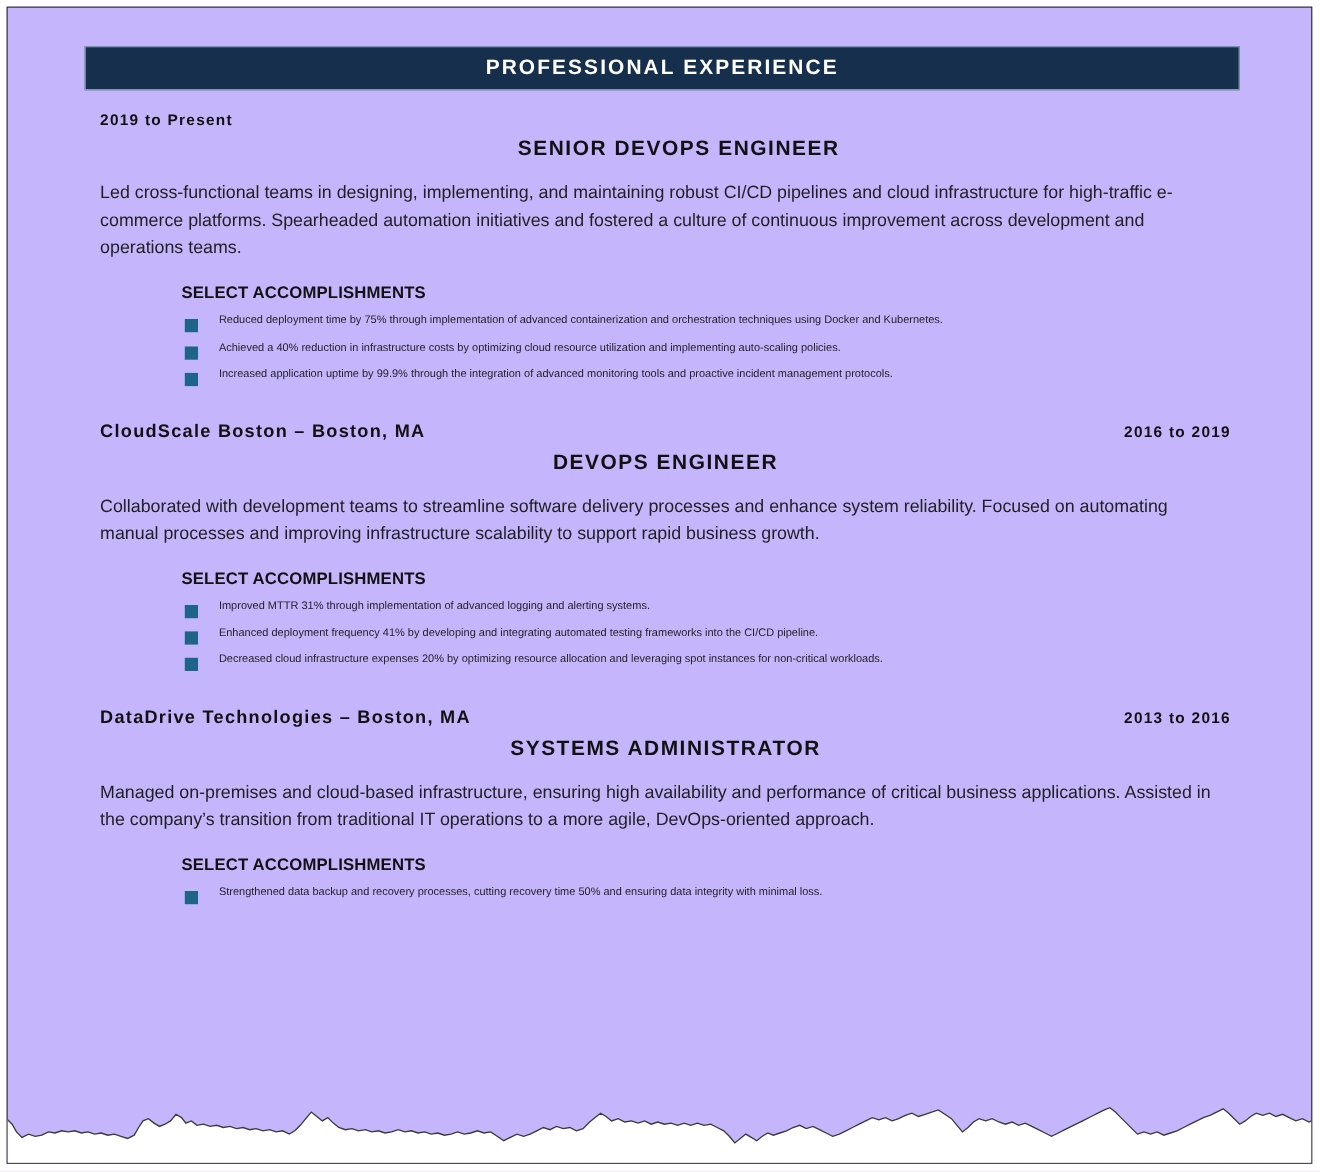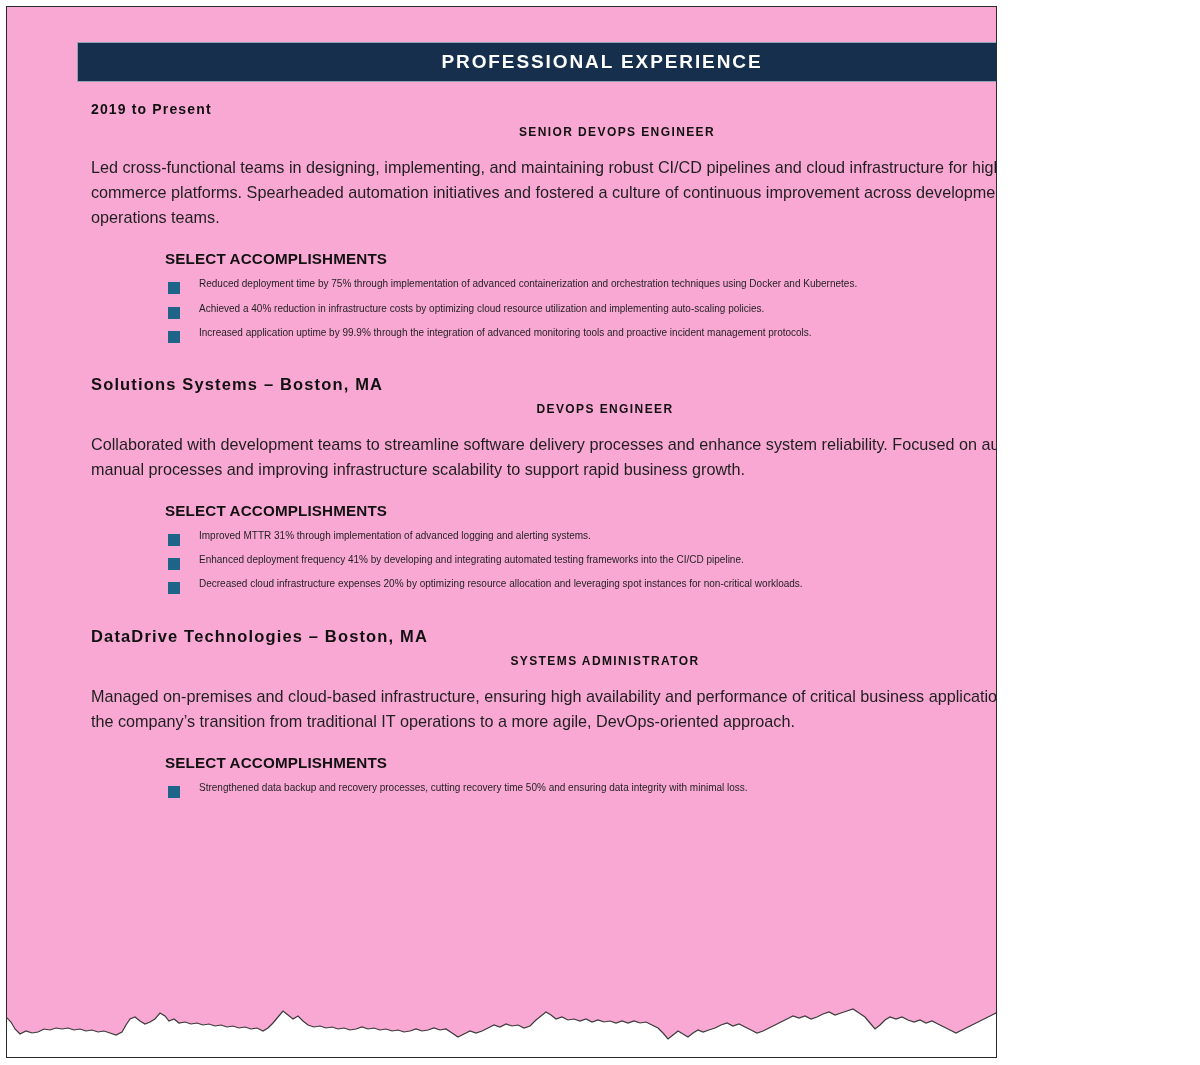--- a/index.html
+++ b/index.html
@@ -13,25 +13,25 @@
     font-family: "Liberation Sans", sans-serif;
     color: #1a1a1a;
     overflow: hidden;
   }
 
   
   .page {
     position: absolute;
     left: 6px;
     top: 6px;
-    width: 991px;
+    width: 1187px;
     height: 1052px;
     border: 1px solid #2b2b2b;
     box-sizing: border-box;
-    background: #f9a8d4;
+    background: #c4b5fd;
     overflow: hidden;
   }
 
   .page-inner {
     position: absolute;
     left: 0; top: 0; right: 0; bottom: 0;
   }
 
   
   .section-bar {
@@ -80,21 +80,21 @@
   .job-dates {
     font-size: 14px;
     font-weight: bold;
     letter-spacing: 1.15px;
     color: #111111;
     white-space: nowrap;
   }
 
   .job-title {
     text-align: center;
-    font-size: 12px;
+    font-size: 19px;
     font-weight: bold;
     letter-spacing: 1.4px;
     color: #111111;
     margin-top: 8px;
     padding-right: 0px;
   }
   .job-title.nudge-1 { padding-left: 24px; }
   .job-title.nudge-2 { padding-left: 0px; }
   .job-title.nudge-3 { padding-left: 0px; }
 
@@ -188,21 +188,21 @@
               <span>Increased application uptime by 99.9% through the integration of advanced monitoring tools and proactive incident management protocols.</span>
             </li>
           </ul>
         </div>
       </div>
 
       <div class="gap-between-jobs"></div>
 
       <div class="job">
         <div class="job-headline">
-          <span class="job-company">Solutions Systems – Boston, MA</span>
+          <span class="job-company">CloudScale Boston – Boston, MA</span>
           <span class="job-dates">2016 to 2019</span>
         </div>
         <div class="job-title nudge-2">DEVOPS ENGINEER</div>
         <div class="job-summary">Collaborated with development teams to streamline software delivery processes and enhance system reliability. Focused on automating manual processes and improving infrastructure scalability to support rapid business growth.</div>
         <div class="accomplishments">
           <div class="accomplishments-label">SELECT ACCOMPLISHMENTS</div>
           <ul class="bullet-list">
             <li class="bullet-item">
               <span class="bullet-marker"></span>
               <span>Improved MTTR 31% through implementation of advanced logging and alerting systems.</span>

